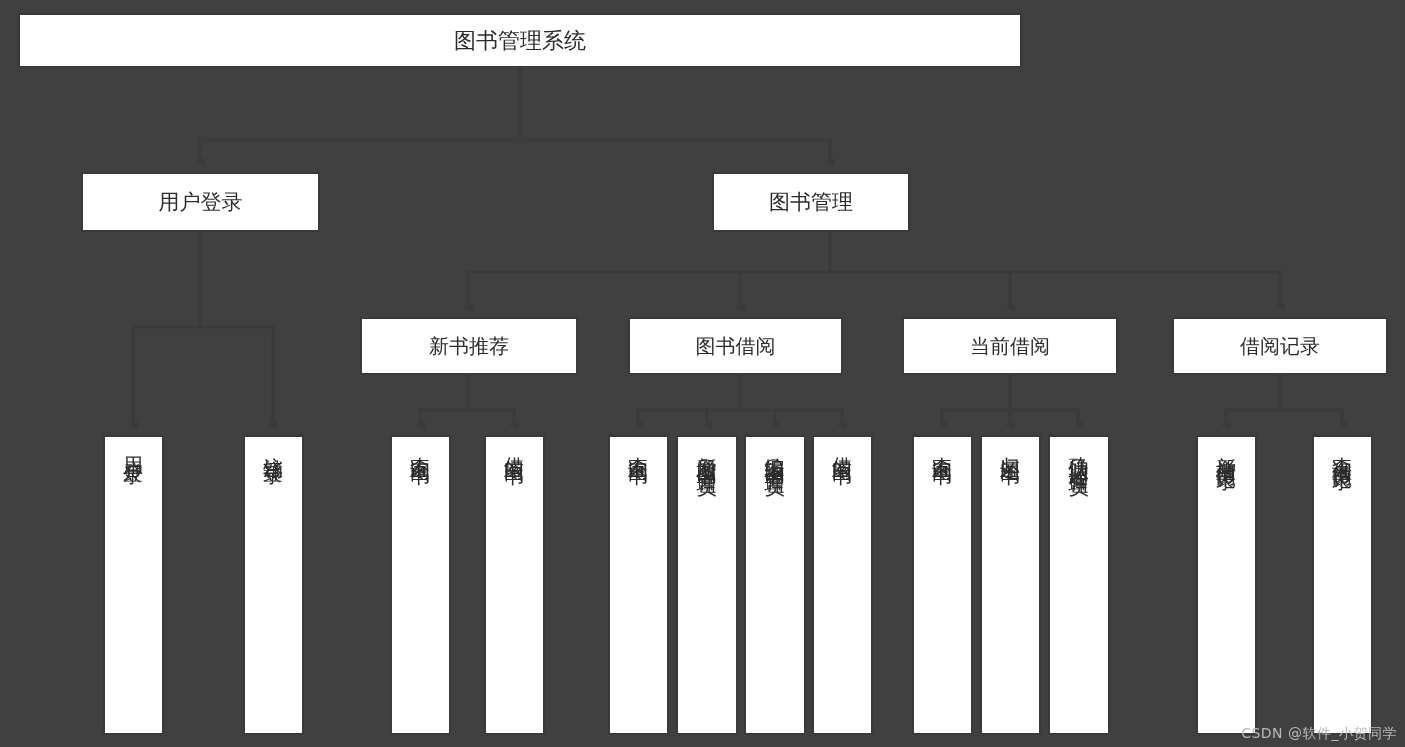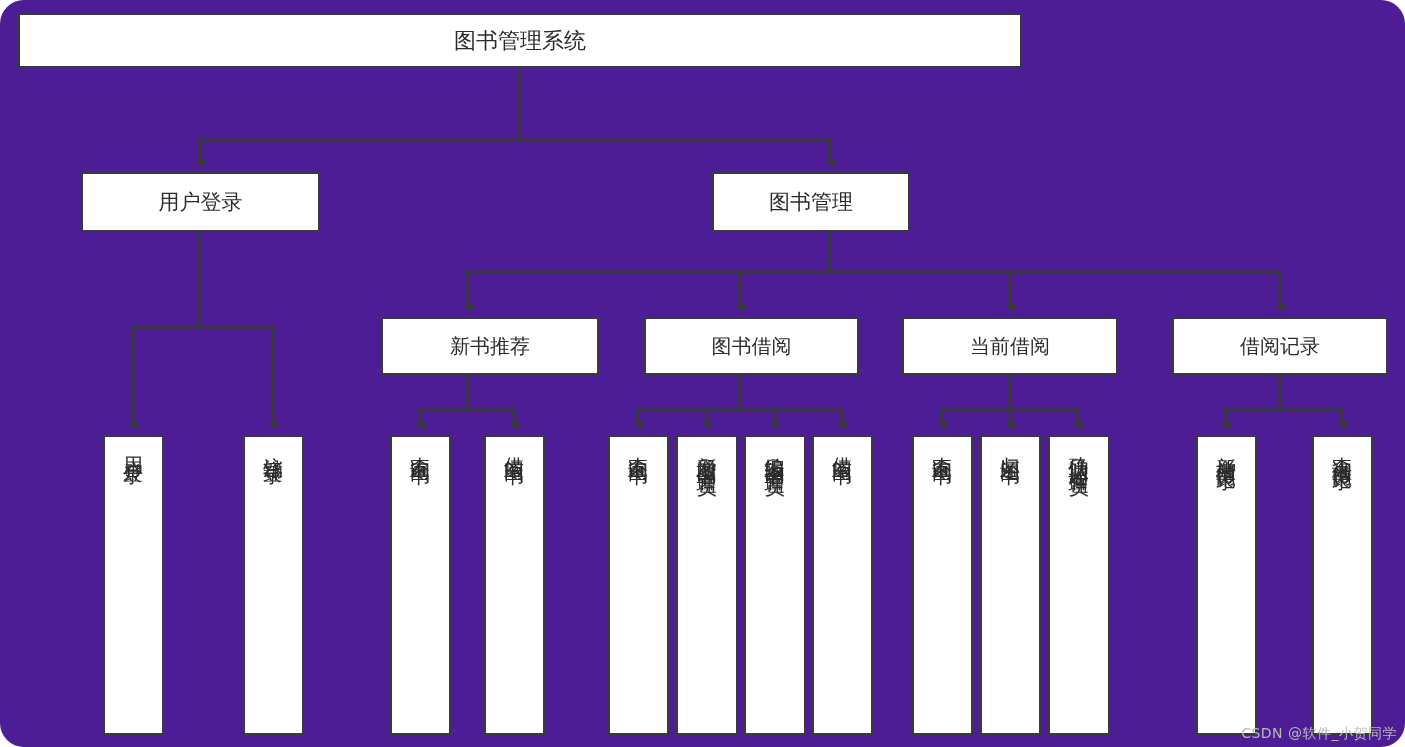--- a/index.html
+++ b/index.html
@@ -7,23 +7,22 @@
     padding: 0;
     background: #ffffff;
   }
   body {
     font-family: "DejaVu Sans", "Liberation Sans", sans-serif;
   }
   #canvas {
     position: relative;
     width: 1405px;
     height: 747px;
-    background: #4c1d95;
+    background: #404040;
     overflow: hidden;
-    border-radius: 24px;
   }
   #edges {
     position: absolute;
     left: 0;
     top: 0;
     width: 1405px;
     height: 747px;
   }
   .node {
     position: absolute;
@@ -123,23 +122,23 @@
       <path d="M1342,410 L1342,425" marker-end="url(#arrow)"></path>
     </g>
   </svg>
 
   <div class="node root" style="left:18px; top:13px; width:1004px; height:55px;">图书管理系统</div>
 
   <div class="node branch" style="left:81px; top:172px; width:239px; height:60px;">用户登录</div>
 
   <div class="node branch" style="left:712px; top:172px; width:198px; height:60px;">图书管理</div>
 
-  <div class="node sub" style="left:360px; top:317px; width:218px; height:58px;margin-left:21px;">新书推荐</div>
+  <div class="node sub" style="left:360px; top:317px; width:218px; height:58px;">新书推荐</div>
 
-  <div class="node sub" style="left:644px; top:317px; width:215px; height:58px;">图书借阅</div>
+  <div class="node sub" style="left:628px; top:317px; width:215px; height:58px;">图书借阅</div>
 
   <div class="node sub" style="left:1172px; top:317px; width:216px; height:58px;">借阅记录</div>
 
   <div class="node sub" style="left:902px; top:317px; width:216px; height:58px;">当前借阅</div>
 
   <div class="node leaf" style="left:103px; top:435px; width:61px; height:300px;">
     <span class="vtext">用户登录</span>
   </div>
 
   <div class="node leaf" style="left:243px; top:435px; width:61px; height:300px;">

